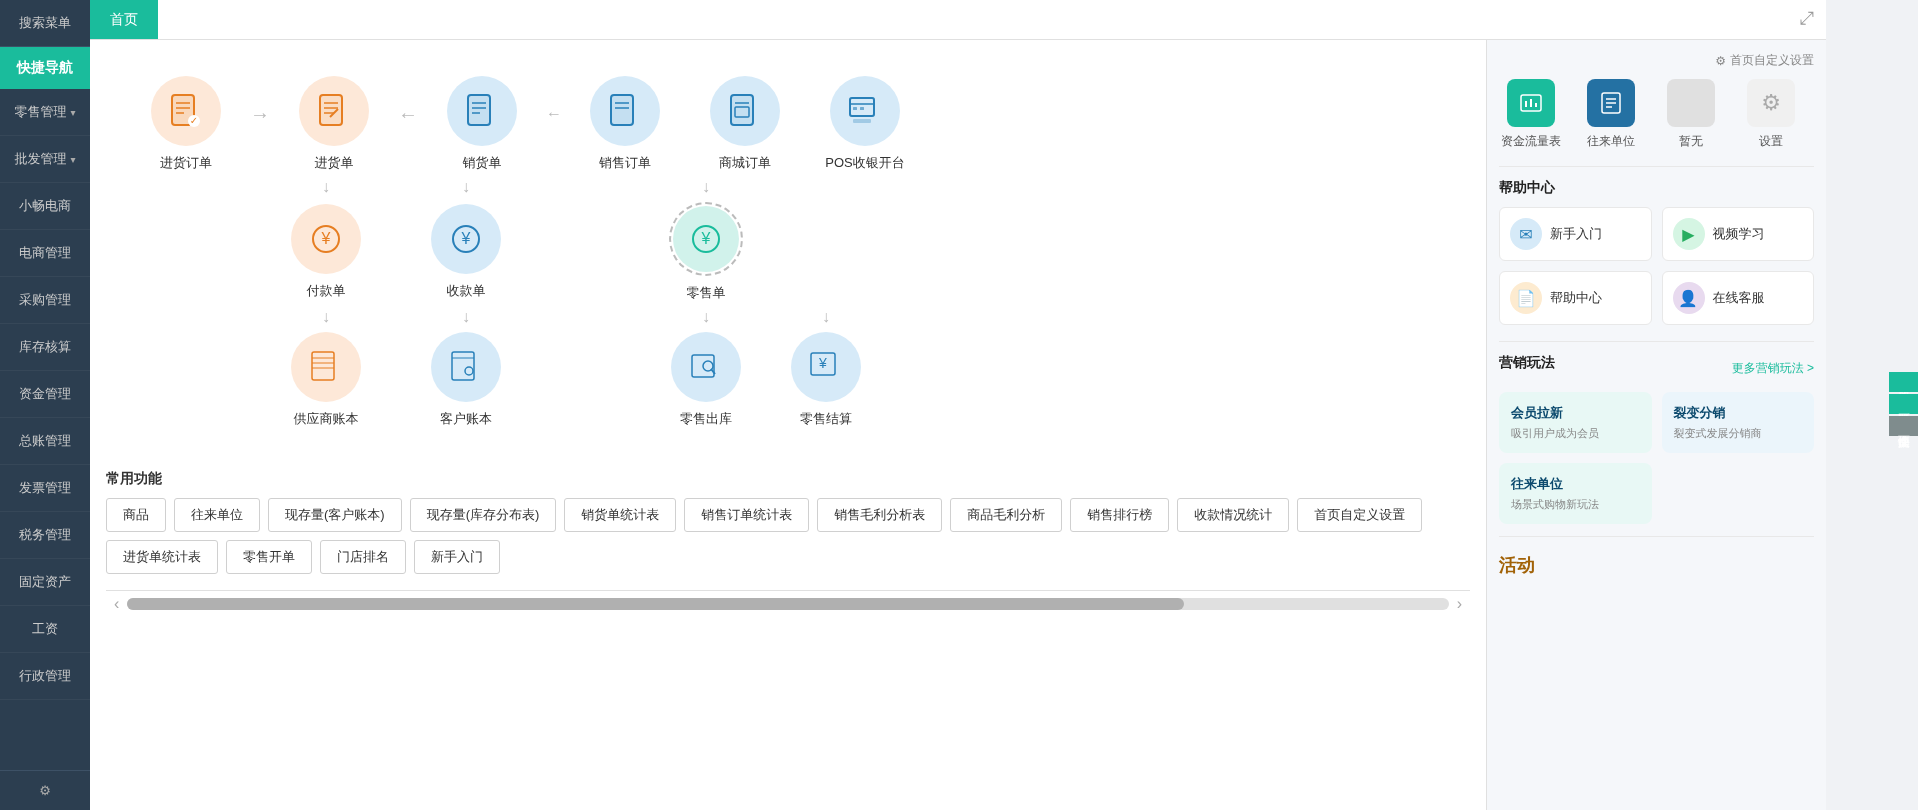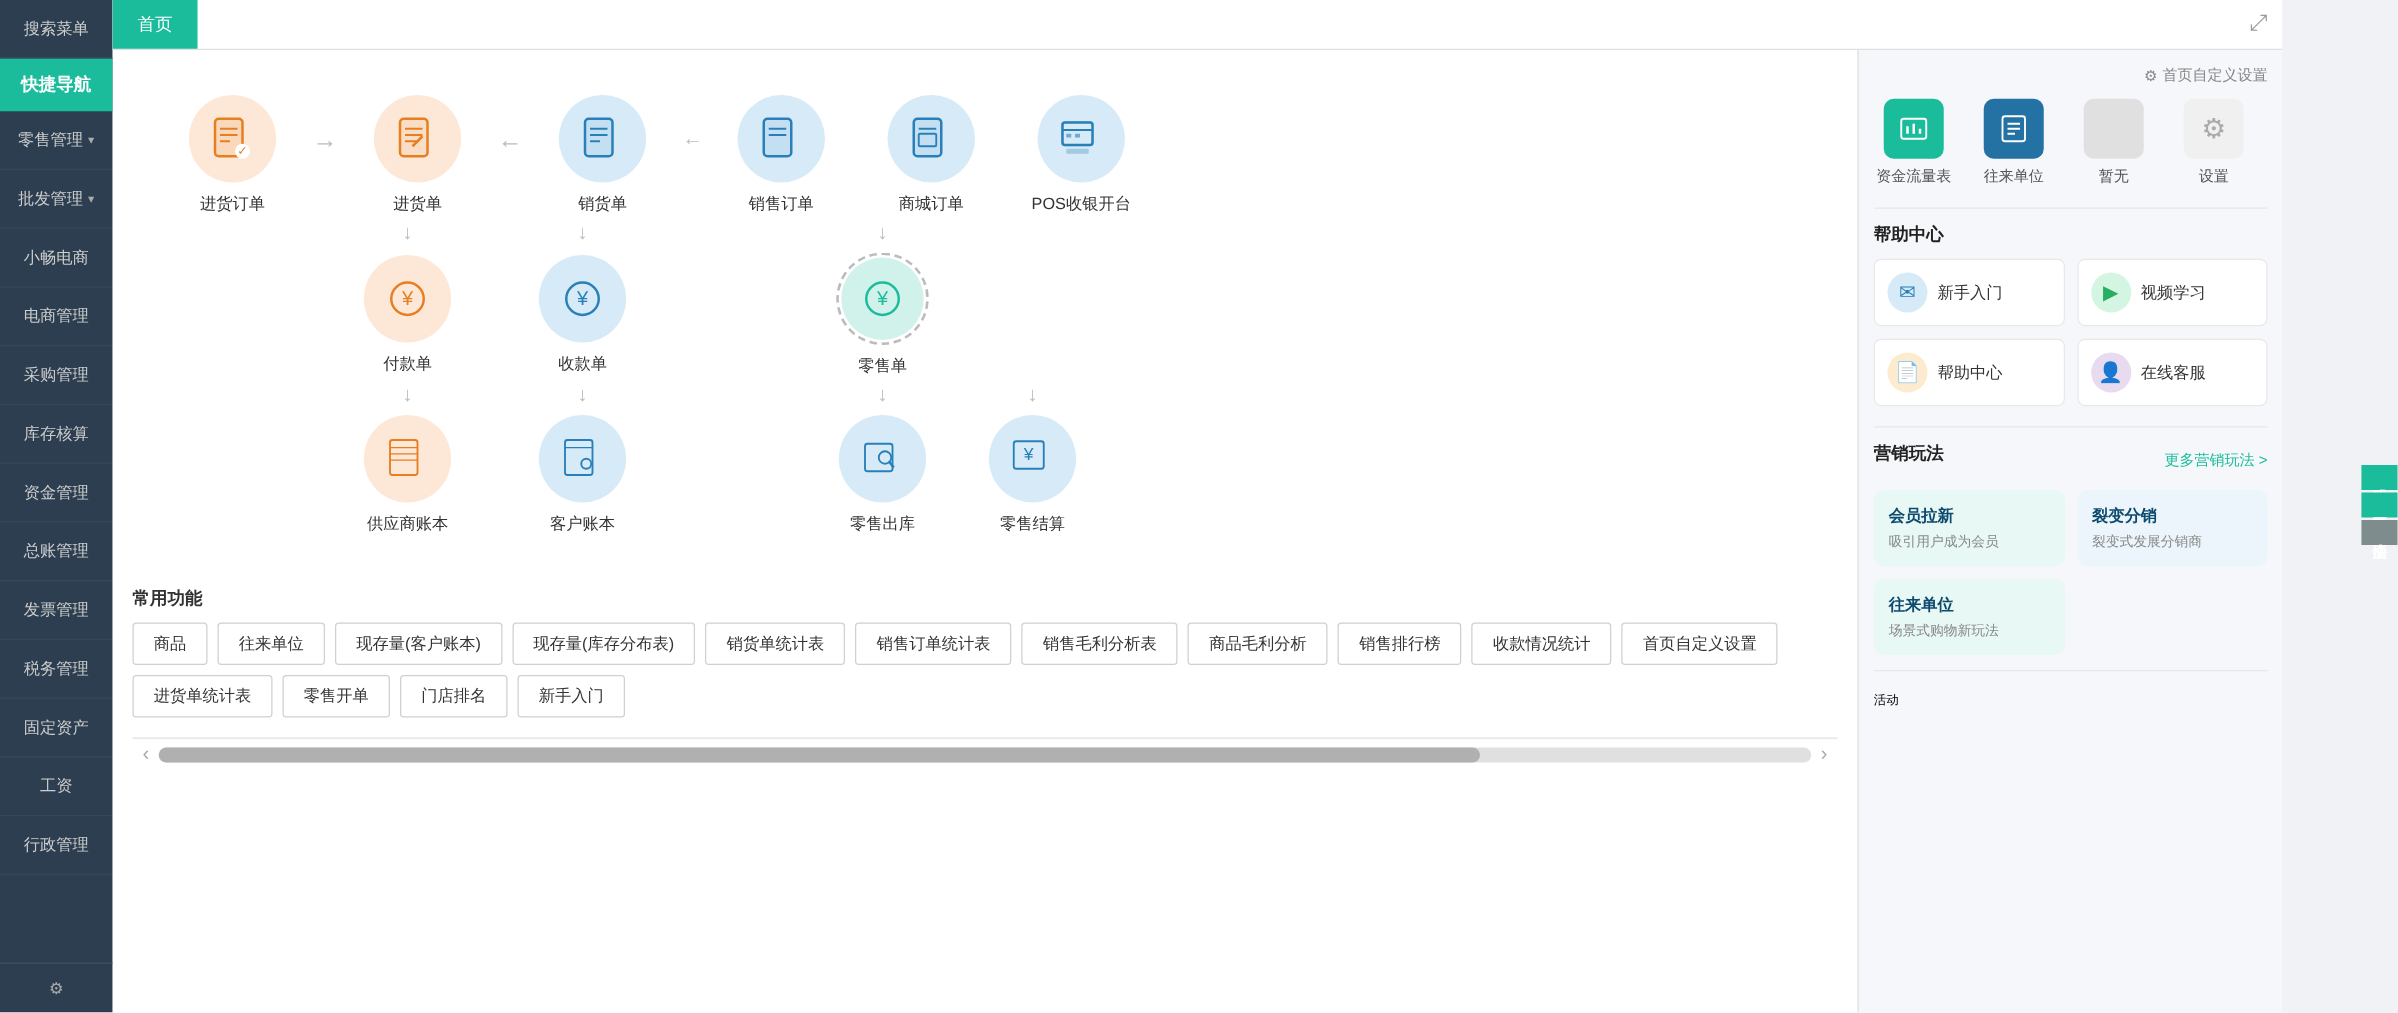--- a/index.html
+++ b/index.html
@@ -85,21 +85,21 @@
     .float-btn { background: #1abc9c; color: #fff; writing-mode: vertical-rl; padding: 10px 6px; font-size: 12px; cursor: pointer; margin-bottom: 2px; text-align: center; line-height: 1.4; }
     .float-btn.gray { background: #7f8c8d; }
 
     
     .section-divider { border: none; border-top: 1px solid #e8e8e8; margin: 12px 0; }
 
     
     .flow-col { display: flex; flex-direction: column; align-items: center; }
 
     
-    .rp-activity-title { font-size: 10px; color: #000000; font-weight: normal; margin-top: 16px; }
+    .rp-activity-title { font-size: 18px; color: #a16207; font-weight: bold; margin-top: 16px; }
   </style>
 </head>
 <body>
 
 <div class="app-container">
 
   <div class="sidebar">
     <div class="sidebar-search">搜索菜单</div>
     <div class="sidebar-nav-label">快捷导航</div>
     <div class="sidebar-item">

